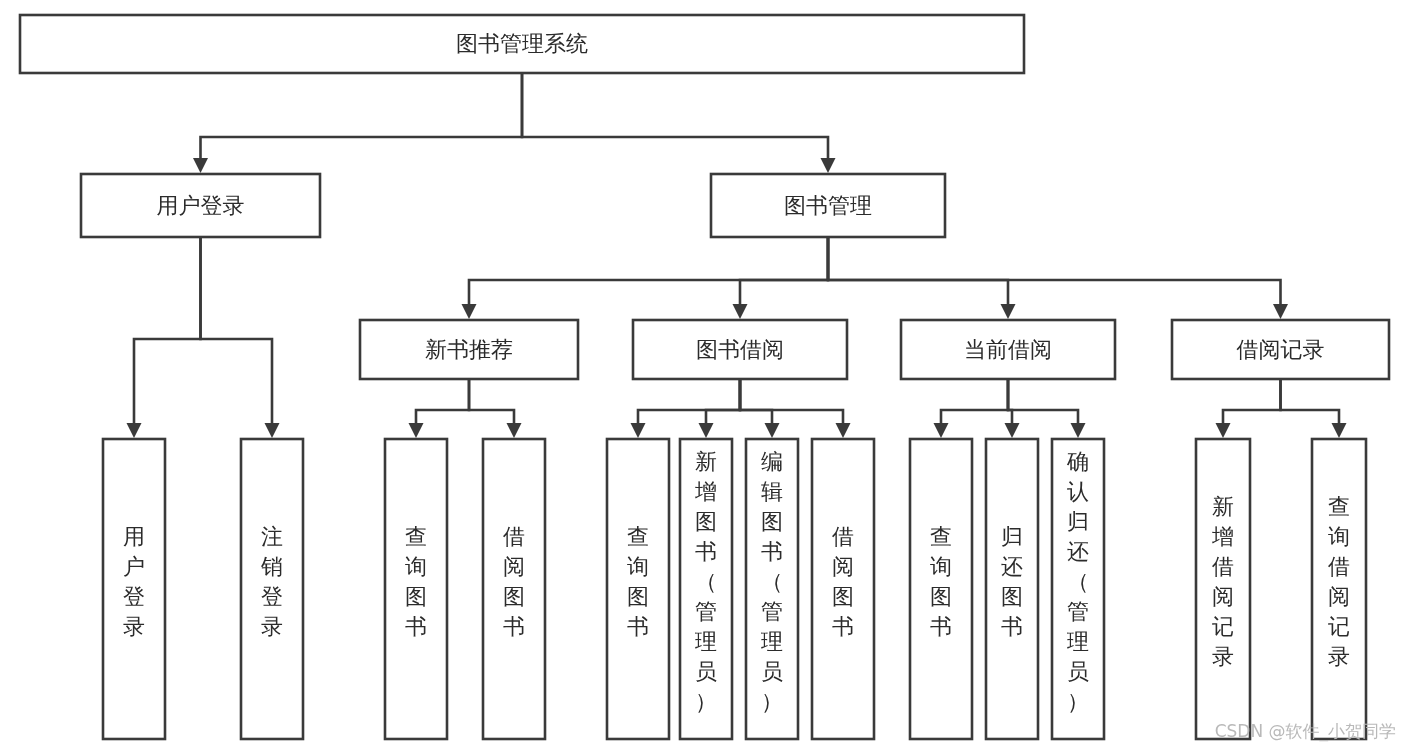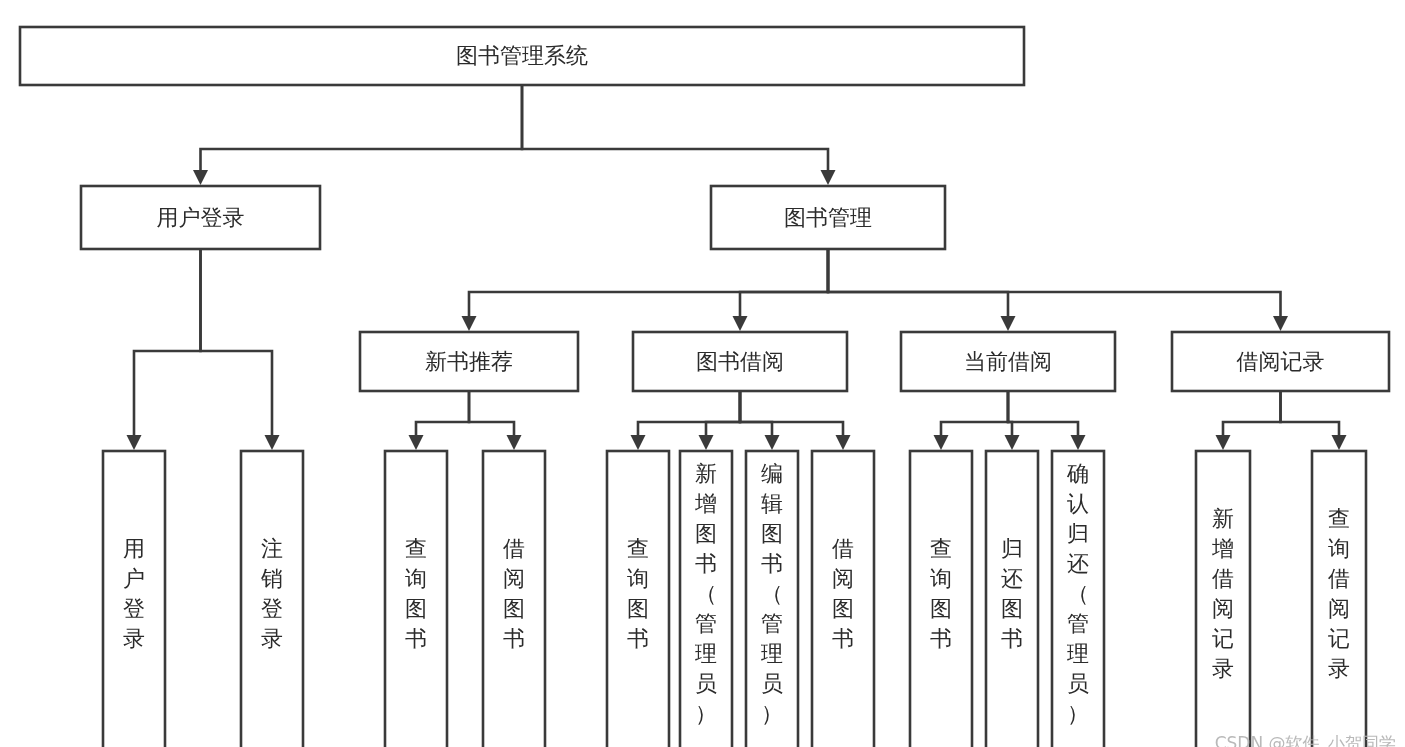--- a/index.html
+++ b/index.html
@@ -11,21 +11,21 @@
   body {
     width: 1405px;
     height: 747px;
     position: relative;
     overflow: hidden;
     font-family: "DejaVu Sans", "Liberation Sans", sans-serif;
   }
   #diagram-root {
     position: absolute;
     left: 0;
-    top: 16px;
+    top: 4px;
     width: 1405px;
     height: 573px;
   }
   svg.diagram-canvas {
     display: block;
     width: 1405px;
     height: 747px;
   }
   .node-box {
     fill: #ffffff;

